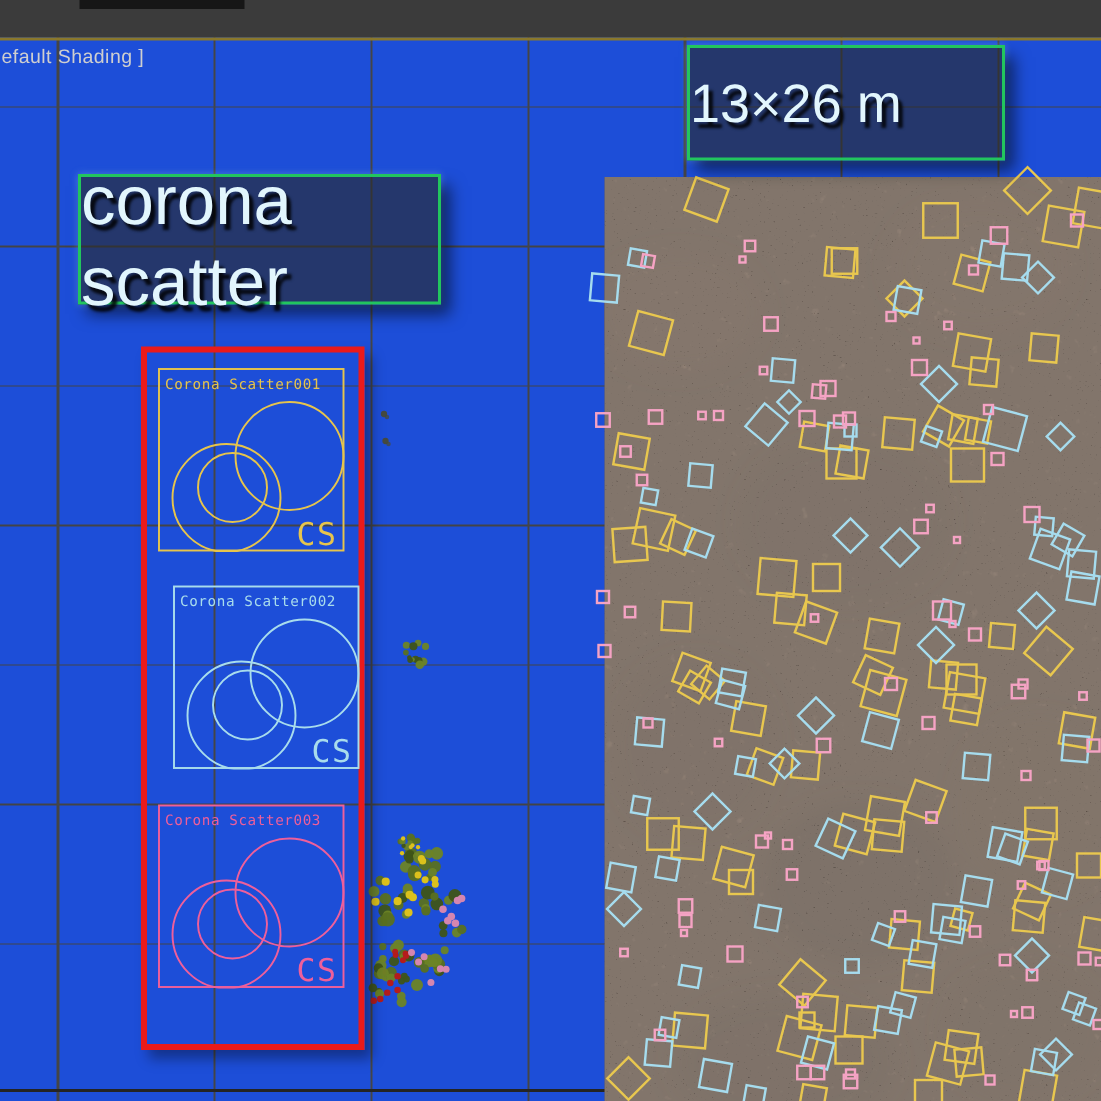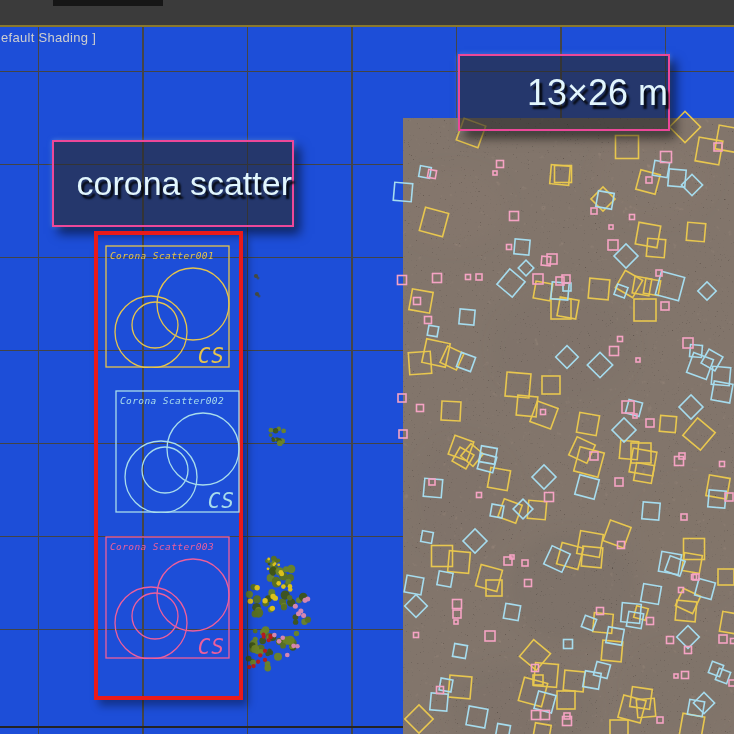--- a/index.html
+++ b/index.html
@@ -11,32 +11,32 @@
       repeating-linear-gradient(to right, transparent 0 103px, #444547 103px 104.5px),
       repeating-linear-gradient(to bottom, transparent 0 92px, #434445 92px 93px);
     background-position:-65px -21px;}
   #origin-line{position:absolute;left:0;top:726px;width:734px;height:2px;background:#242424;}
   
   #topbar{position:absolute;left:0;top:0;width:734px;height:25px;background:#3b3b3b;}
   #tab-notch{position:absolute;left:53px;top:0;width:110px;height:6px;background:#161616;}
   #accent-line{position:absolute;left:0;top:25px;width:734px;height:2px;background:#8a782c;}
   #vp-label{position:absolute;left:1px;top:30px;color:#cfcfcf;font-size:13px;letter-spacing:.3px;}
   
-  .callout{position:absolute;display:flex;align-items:center;justify-content:flex-end;
-    border:2px solid #ec4899;background:rgba(42,42,42,.62);color:#e2f6fd;
+  .callout{position:absolute;display:flex;align-items:center;justify-content:flex-start;
+    border:2px solid #22c55e;background:rgba(42,42,42,.62);color:#e2f6fd;
     box-shadow:6px 7px 10px rgba(0,0,0,.55), 0 0 5px rgba(170,225,245,.35);
-    text-shadow:3px 4px 2px rgba(0,0,0,.85);margin-top:24px;}
-  #scatter-callout{left:52px;top:116px;width:238px;height:83px;font-size:34px;}
+    text-shadow:3px 4px 2px rgba(0,0,0,.85);}
+  #scatter-callout{left:52px;top:116px;width:238px;height:83px;font-size:46px;}
   #size-callout{left:458px;top:30px;width:208px;height:73px;font-size:36px;}
   
   #selection-box{position:absolute;left:94px;top:231px;width:149px;height:469px;
     border:4px solid #ea1a1a;box-sizing:border-box;
     box-shadow:5px 6px 8px rgba(0,0,0,.35);}
   
-  .gizmo{position:absolute;width:125px;height:141px;font-style:italic;}
+  .gizmo{position:absolute;width:125px;height:141px;}
   .gizmo rect,.gizmo circle{stroke:var(--gz);fill:none;stroke-width:1.3;}
   .gizmo text{fill:var(--gz);stroke:none;}
   .gz-name{font-family:"DejaVu Sans Mono",monospace;font-size:9.5px;letter-spacing:.4px;}
   .gz-cs{font-family:"DejaVu Sans Mono",monospace;font-size:21px;letter-spacing:1px;}
   #gizmo-1{left:105px;top:245px;}
   #gizmo-2{left:115px;top:390px;}
   #gizmo-3{left:105px;top:536px;}
   
   #terrain{position:absolute;left:403px;top:118px;width:331px;height:616px;}
   

